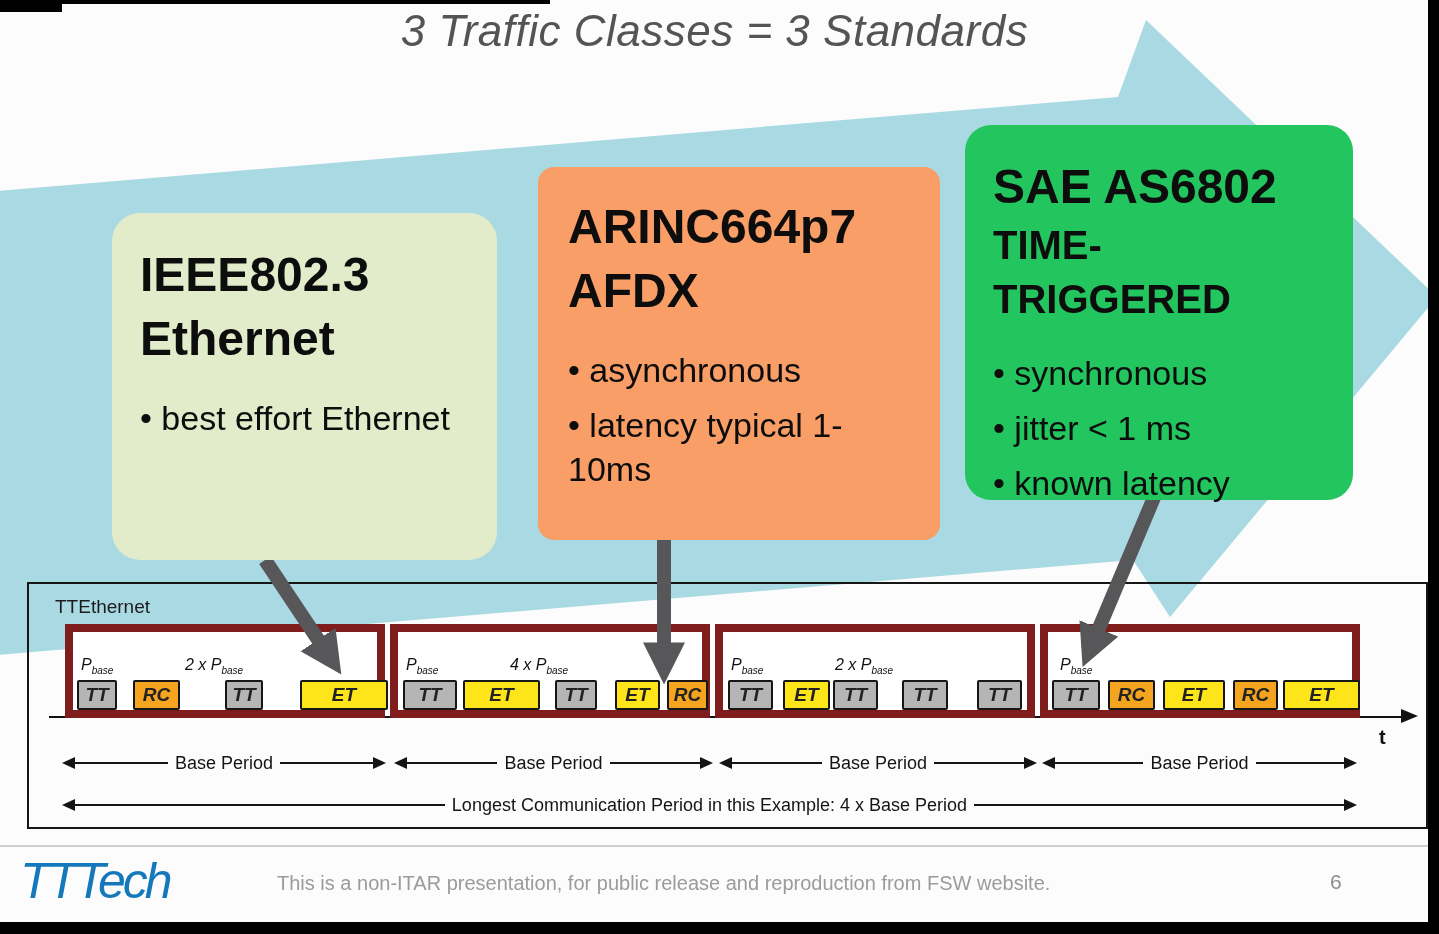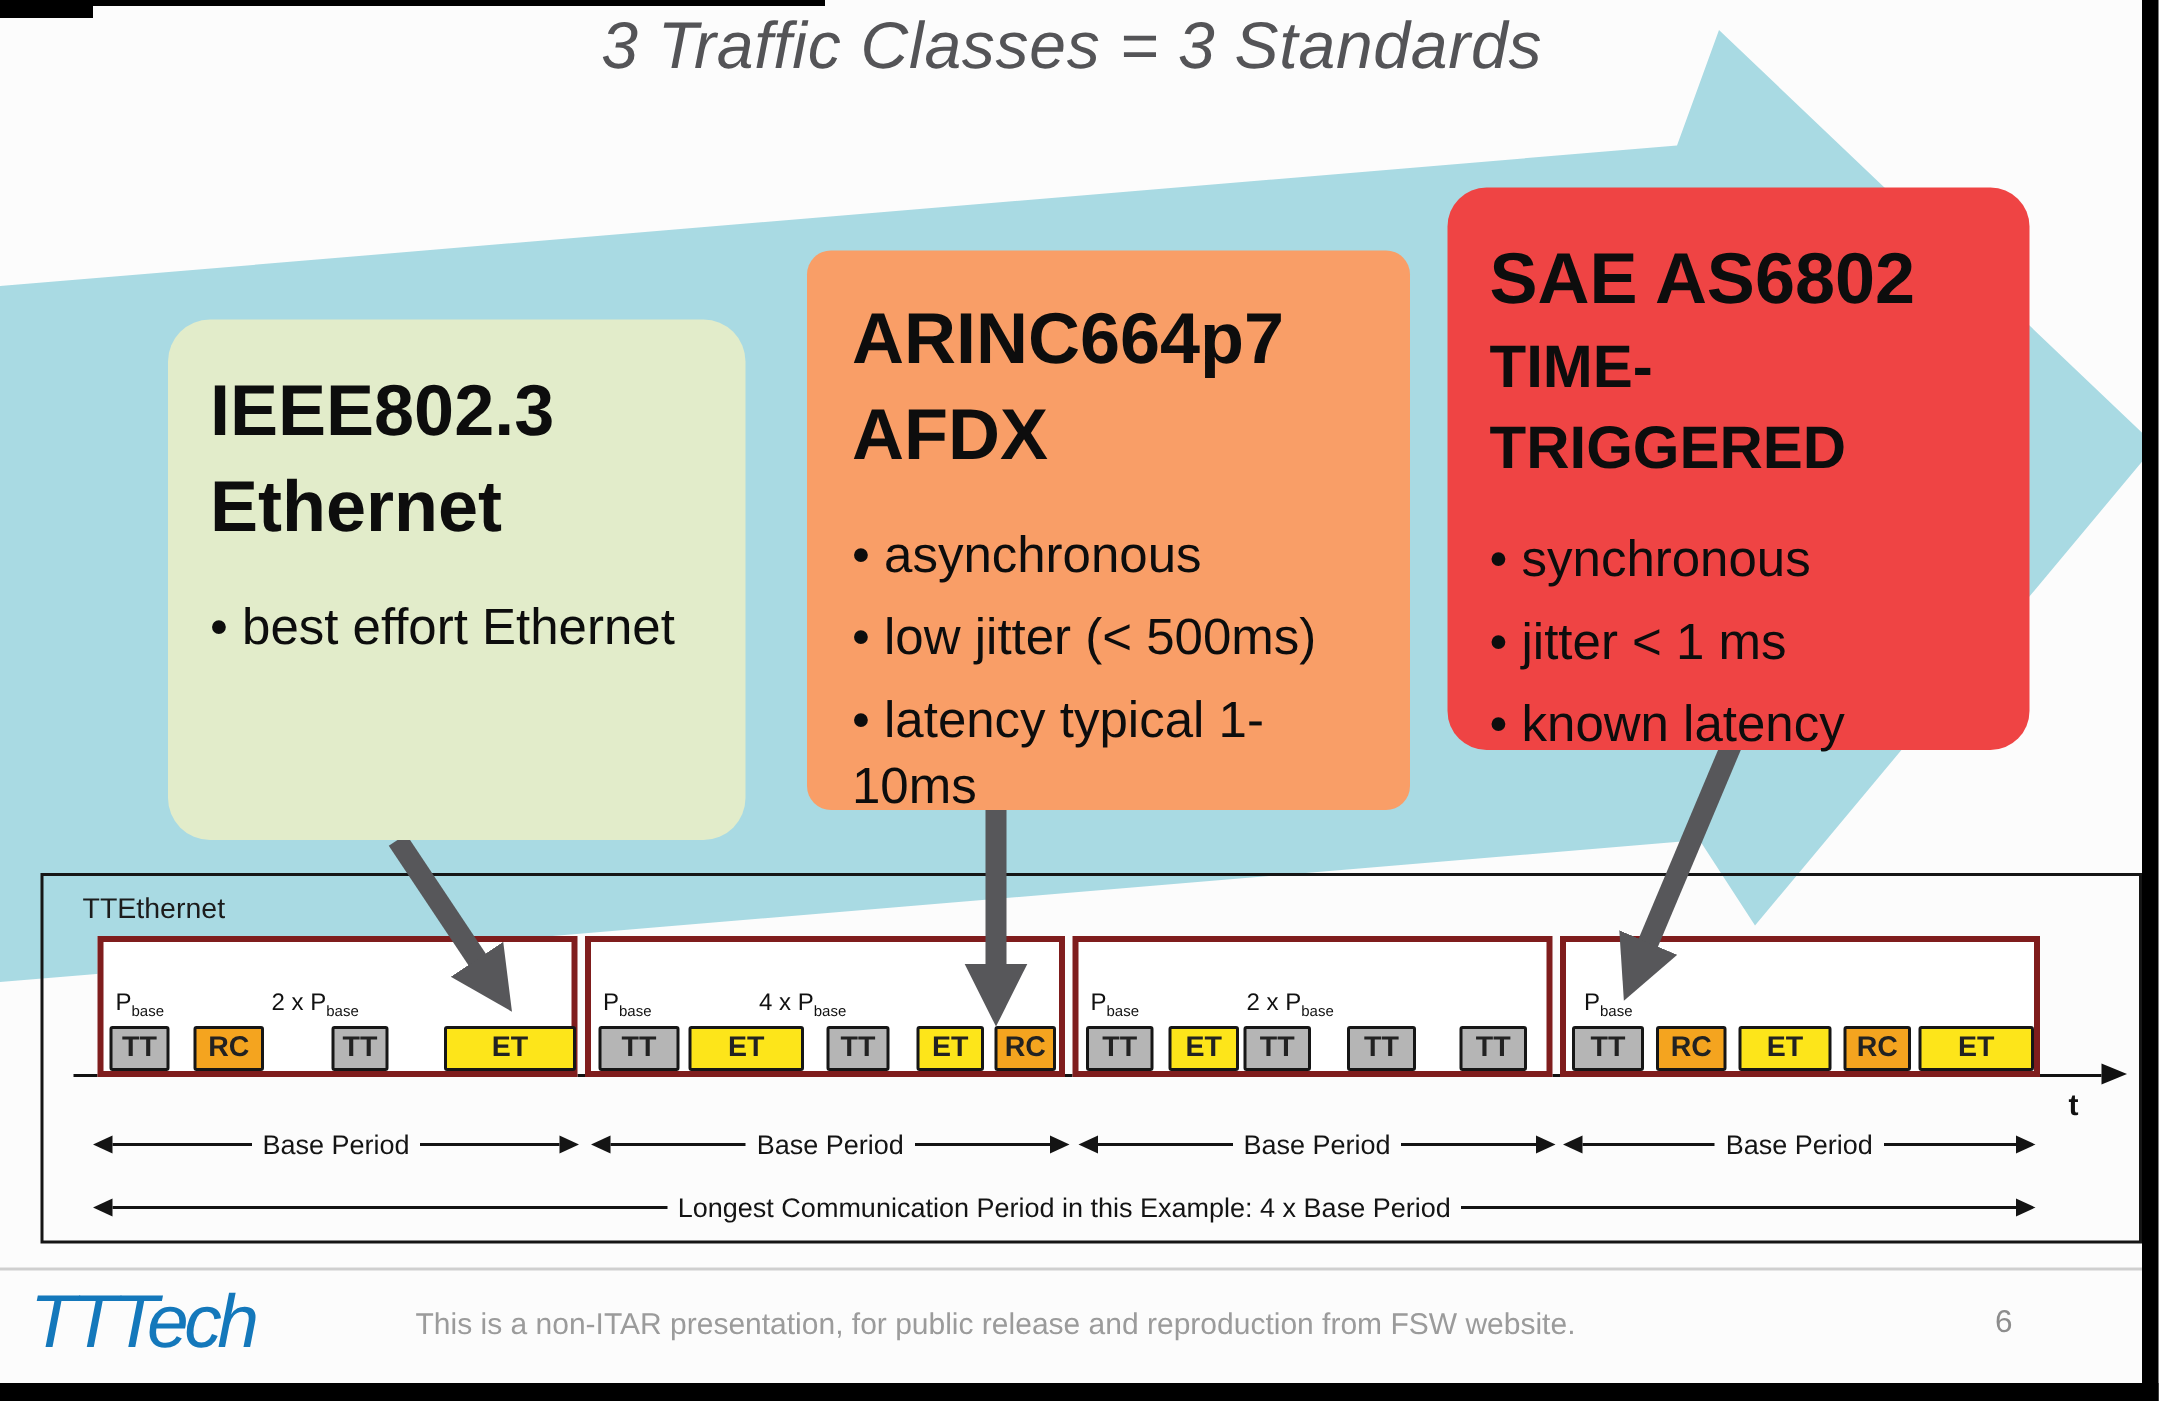--- a/index.html
+++ b/index.html
@@ -39,21 +39,21 @@
   .chead{fill:var(--connector-gray,#57575a);}
 
   
   .diagram{
     position:absolute;left:27px;top:582px;width:1401px;height:247px;z-index:1;
     border:2px solid #161616;box-sizing:border-box;
   }
   .dlabel{position:absolute;left:26px;top:12px;font-size:19px;color:#1c1c1c;}
   .period{
     position:absolute;top:40px;height:94px;background:#ffffff;
-    border:4px solid #7f1d1d;box-sizing:border-box;
+    border:8px solid #7f1d1d;box-sizing:border-box;font-style:italic;
   }
   .plabel{position:absolute;bottom:34px;font-size:16px;color:#111;white-space:nowrap;}
   .plabel sub{font-size:10px;}
   .block{
     position:absolute;bottom:0;height:30px;border:2px solid #161616;box-sizing:border-box;
     display:flex;align-items:center;justify-content:center;
     font-size:19px;font-weight:600;color:#222;border-radius:2px;
   }
   .block.TT{background:var(--block-tt,#b5b5b5);}
   .block.RC{background:var(--block-rc,#f4a41f);}
@@ -193,26 +193,25 @@
     <div class="bullets">
         <div class="bullet">• best effort Ethernet</div>
       </div>
   </div>
 
   <div class="card card-mid" style="background: rgb(249, 158, 103); border-radius: 16px;">
     <div class="ct">ARINC664p7</div>
     <div class="ct">AFDX</div>
     <div class="bullets">
         <div class="bullet">• asynchronous</div>
-        <div class="bullet">• low jitter (&lt; 500ms)</div>
         <div class="bullet">• latency typical 1-10ms</div>
       </div>
   </div>
 
-  <div class="card card-sae" style="background: #ef4444;">
+  <div class="card card-sae" style="background: #22c55e;">
     <div class="ct">SAE AS6802</div>
     <div class="ct ct2">TIME-TRIGGERED</div>
     <div class="bullets">
         <div class="bullet">• synchronous</div>
         <div class="bullet">• jitter &lt; 1 ms</div>
         <div class="bullet">• known latency</div>
       </div>
   </div>
 
   <div class="footline"></div>

